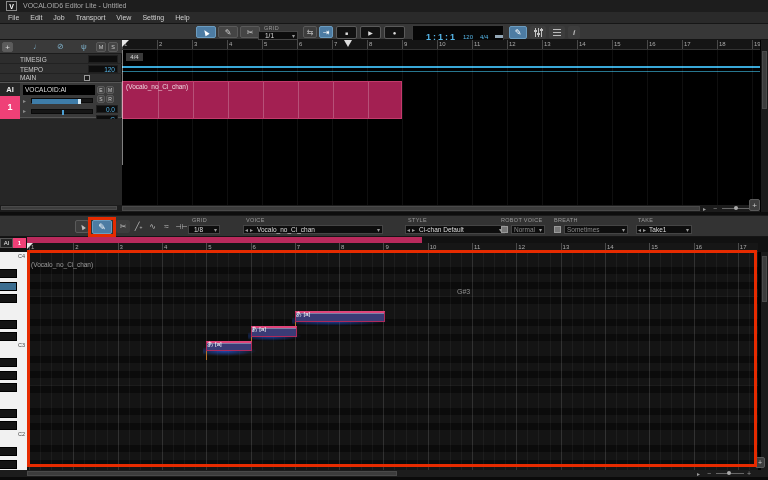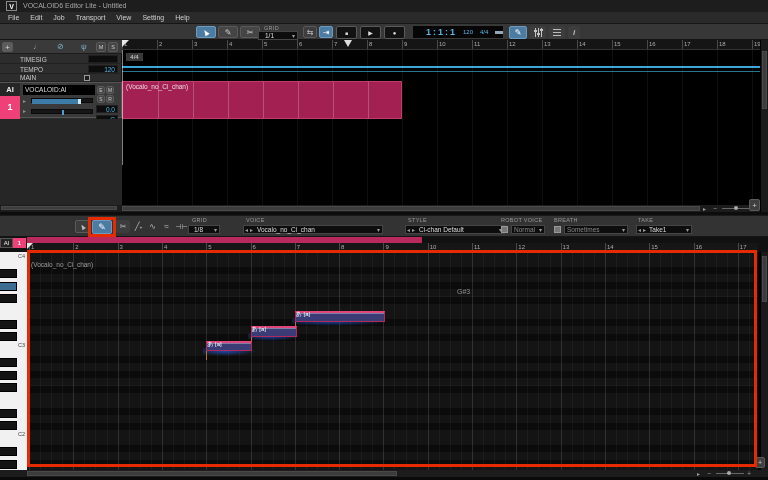--- a/index.html
+++ b/index.html
@@ -97,21 +97,21 @@
     <div class="abs btn" style="left:336px;top:2px;width:21px;height:13px;background:#121212;">
         <span style="font-size:5px;color:#ddd;">■</span>
       </div>
     <div class="abs btn" style="left:360px;top:2px;width:21px;height:13px;background:#121212;">
         <span style="font-size:6px;color:#ddd;">▶</span>
       </div>
     <div class="abs btn" style="left:384px;top:2px;width:21px;height:13px;background:#121212;">
         <span style="font-size:6px;color:#ddd;">●</span>
       </div>
 
-    <div class="abs lcdbox" style="left:412px;top:1px;width:92px;height:14px;">
+    <div class="abs lcdbox" style="left:412px;top:1px;width:92px;height:23px;">
       <span class="lcdblue" style="font-size:9px;font-weight:bold;letter-spacing:2px;margin-left:13px;">1:1:1</span>
       <span class="lcdblue" style="font-size:6px;margin-left:6px;">120</span>
       <span class="lcdblue" style="font-size:6px;margin-left:7px;">4/4</span>
       <span style="display:inline-block;width:10px;height:3px;background:#93a7b6;margin-left:7px;"></span>
     </div>
 
     <div class="abs btn sel" style="left:509px;top:2px;width:18px;height:13px;">
         <span style="font-size:8px;">✎</span>
       </div>
     <div class="abs btn" style="left:530px;top:2px;width:16px;height:13px;background:#3d3d3d;border:none;">

